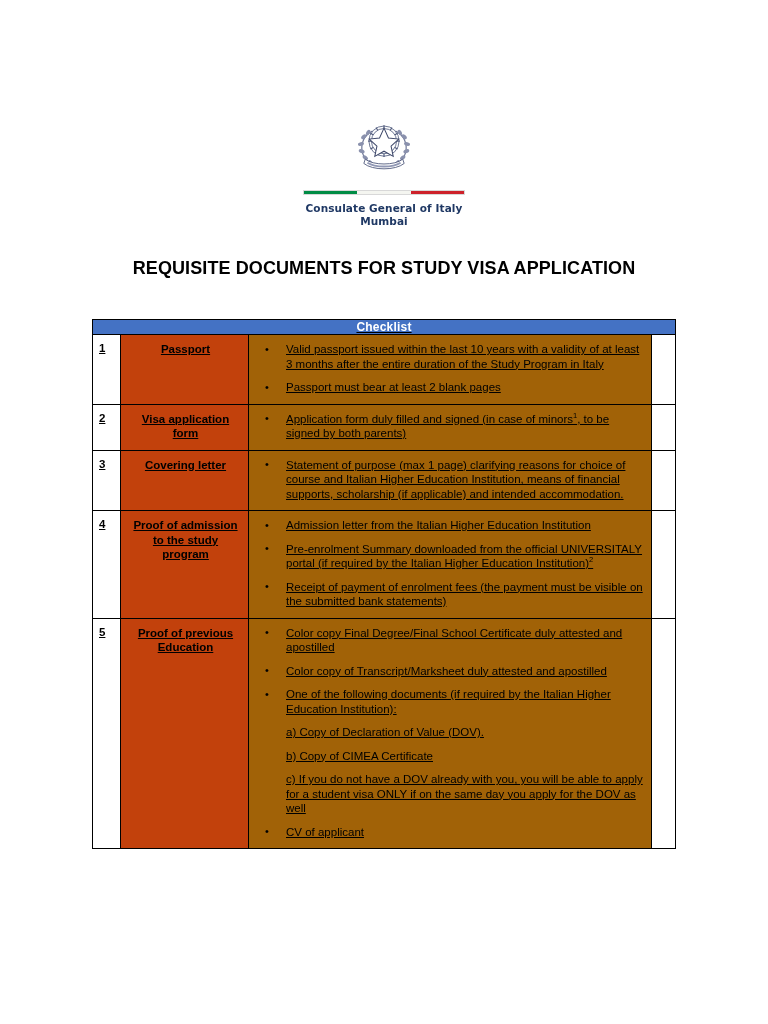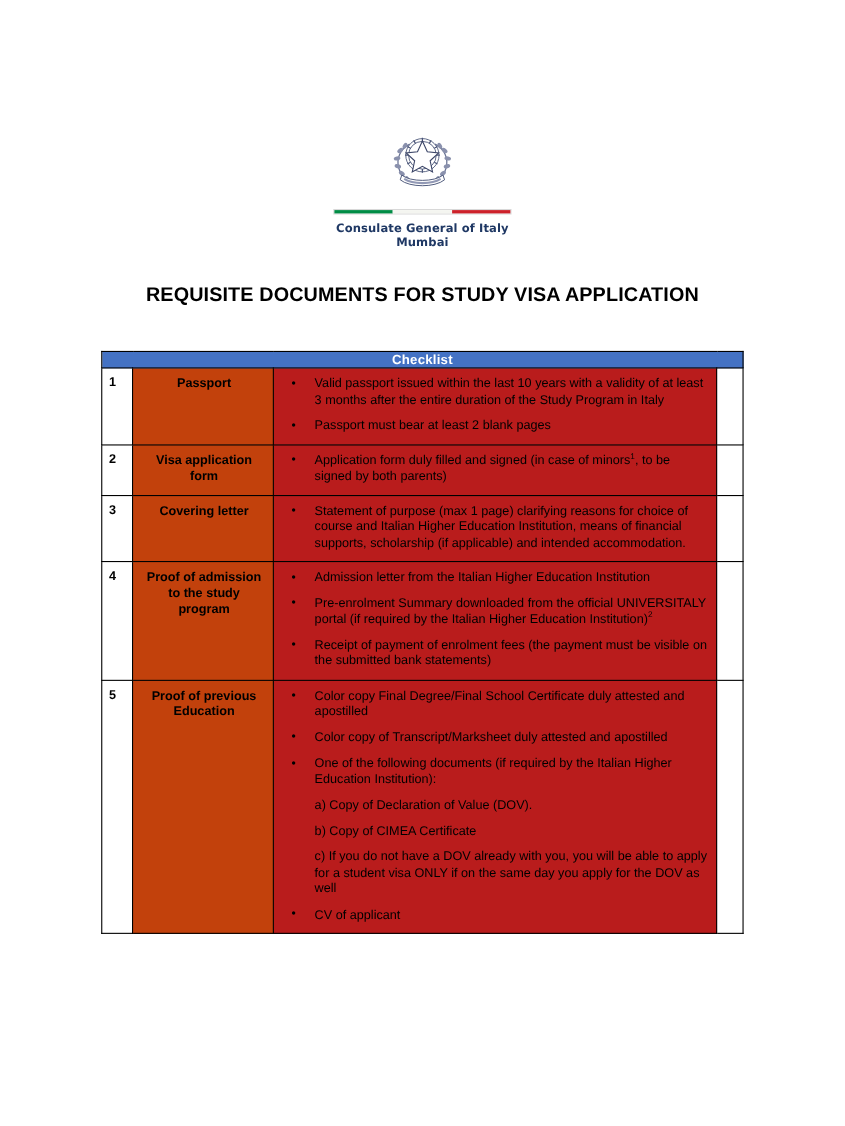--- a/index.html
+++ b/index.html
@@ -84,20 +84,21 @@
     font-weight: bold;
     font-family: "Liberation Sans", sans-serif;
   }
 
   
   .checklist-wrap {
     position: absolute;
     top: 319px;
     left: 92px;
     width: 656px;
+    text-decoration: underline;
   }
   table.checklist {
     border-collapse: collapse;
     width: 584px;
     table-layout: fixed;
     font-size: 11.5px;
   }
   table.checklist td, table.checklist th {
     border: 1px solid #000000;
     vertical-align: top;
@@ -108,21 +109,21 @@
     color: #ffffff;
     text-align: center;
     font-weight: bold;
     font-size: 12px;
     padding: 3px 0 4px 0;
     border: 1px solid #2F5597;
     letter-spacing: 0.2px;
   }
   .col-num   { width: 28px;  background: #ffffff; }
   .col-title { width: 128px; background: #c2410c; text-align: center; }
-  .col-desc  { width: 403px; background: #b91c1c; }
+  .col-desc  { width: 403px; background: #a16207; }
   .col-chk   { width: 24px;  background: #ffffff; }
 
   .num-inner {
     padding: 7px 0 6px 6px;
     font-weight: bold;
     font-size: 11.5px;
   }
   .title-inner {
     padding: 7px 6px 6px 8px;
     font-weight: bold;

